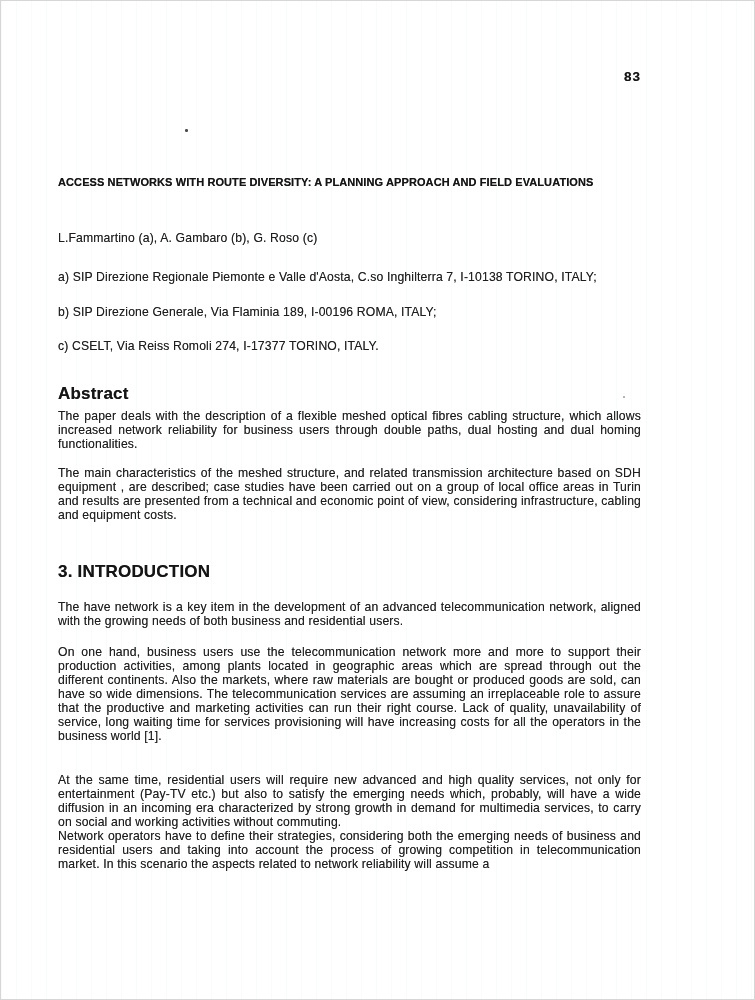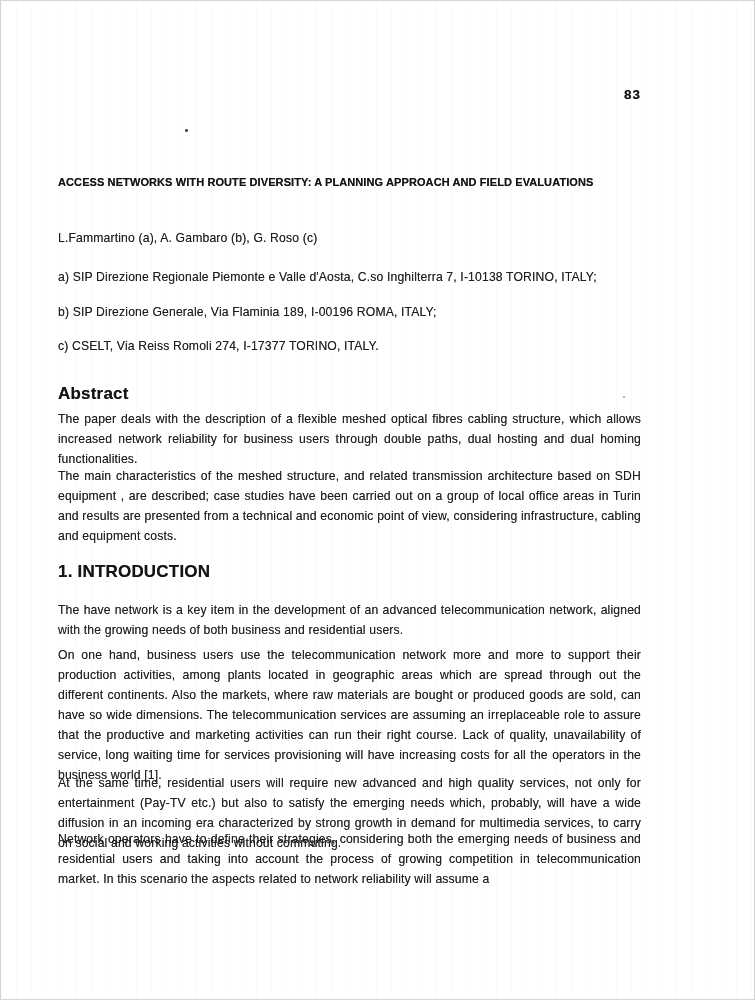--- a/index.html
+++ b/index.html
@@ -27,38 +27,38 @@
 
   
   .col {
     position: absolute;
     left: 57px;
     width: 583px;
   }
 
   .body-text {
     font-size: 12.2px;
-    line-height: 20px;
+    line-height: 14px;
     letter-spacing: 0.15px;
     text-align: justify;
     color: #1e1e1e;
     text-shadow: 0 0 0.35px rgba(20,20,20,0.55);
   }
 
   .single-line {
     font-size: 12.2px;
     line-height: 14px;
     letter-spacing: 0.15px;
     color: #1e1e1e;
     text-shadow: 0 0 0.35px rgba(20,20,20,0.55);
     white-space: nowrap;
   }
 
   .page-number {
-    top: 86px;
+    top: 68px;
     text-align: right;
     font-size: 13.5px;
     font-weight: bold;
     letter-spacing: 1px;
     color: #161616;
     text-shadow: 0 0 0.4px rgba(0,0,0,0.6);
   }
 
   .paper-title {
     top: 174px;
@@ -117,19 +117,19 @@
   <div class="col single-line authors">L.Fammartino (a), A. Gambaro (b), G. Roso (c)</div>
 
   <div class="col single-line affiliation-a">a) SIP Direzione Regionale Piemonte e Valle d'Aosta, C.so Inghilterra 7, I-10138 TORINO, ITALY;</div>
   <div class="col single-line affiliation-b">b) SIP Direzione Generale, Via Flaminia 189, I-00196 ROMA, ITALY;</div>
   <div class="col single-line affiliation-c">c) CSELT, Via Reiss Romoli 274, I-17377 TORINO, ITALY.</div>
 
   <h2 class="col heading abstract-heading">Abstract</h2>
   <p class="col body-text abstract-p1">The paper deals with the description of a flexible meshed optical fibres cabling structure, which allows increased network reliability for business users through double paths, dual hosting and dual homing functionalities.</p>
   <p class="col body-text abstract-p2">The main characteristics of the meshed structure, and related transmission architecture based on SDH equipment , are described; case studies have been carried out on a group of local office areas in Turin and results are presented from a technical and economic point of view, considering infrastructure, cabling and equipment costs.</p>
 
-  <h2 class="col heading intro-heading">1. INTRODUCTION</h2>
+  <h2 class="col heading intro-heading">3. INTRODUCTION</h2>
   <p class="col body-text intro-p1">The have network is a key item in the development of an advanced  telecommunication network, aligned with the growing needs of both business and residential users.</p>
   <p class="col body-text intro-p2">On one hand, business users use the telecommunication network more and more to support their production activities, among plants located in geographic areas which are spread through out the different continents. Also the markets, where raw materials are bought or produced goods are sold, can have so wide dimensions. The telecommunication services are assuming an irreplaceable role to assure that the productive and marketing activities can run their right course. Lack of quality, unavailability of service, long waiting time for services provisioning will have increasing costs for all the operators in the business world [1].</p>
   <p class="col body-text intro-p3">At the same time, residential users will require new advanced and high quality services, not only for entertainment (Pay-TV etc.) but also to satisfy the emerging needs which, probably, will have a wide diffusion in an incoming era characterized by strong growth in demand for multimedia services, to carry on social and working activities without commuting.</p>
   <p class="col body-text intro-p4">Network operators have to define their strategies, considering both the emerging needs of business and residential users and taking into account the process of growing competition in telecommunication market. In this scenario the aspects related to network reliability will assume a</p>
 
 </div>
 
 </body></html>

